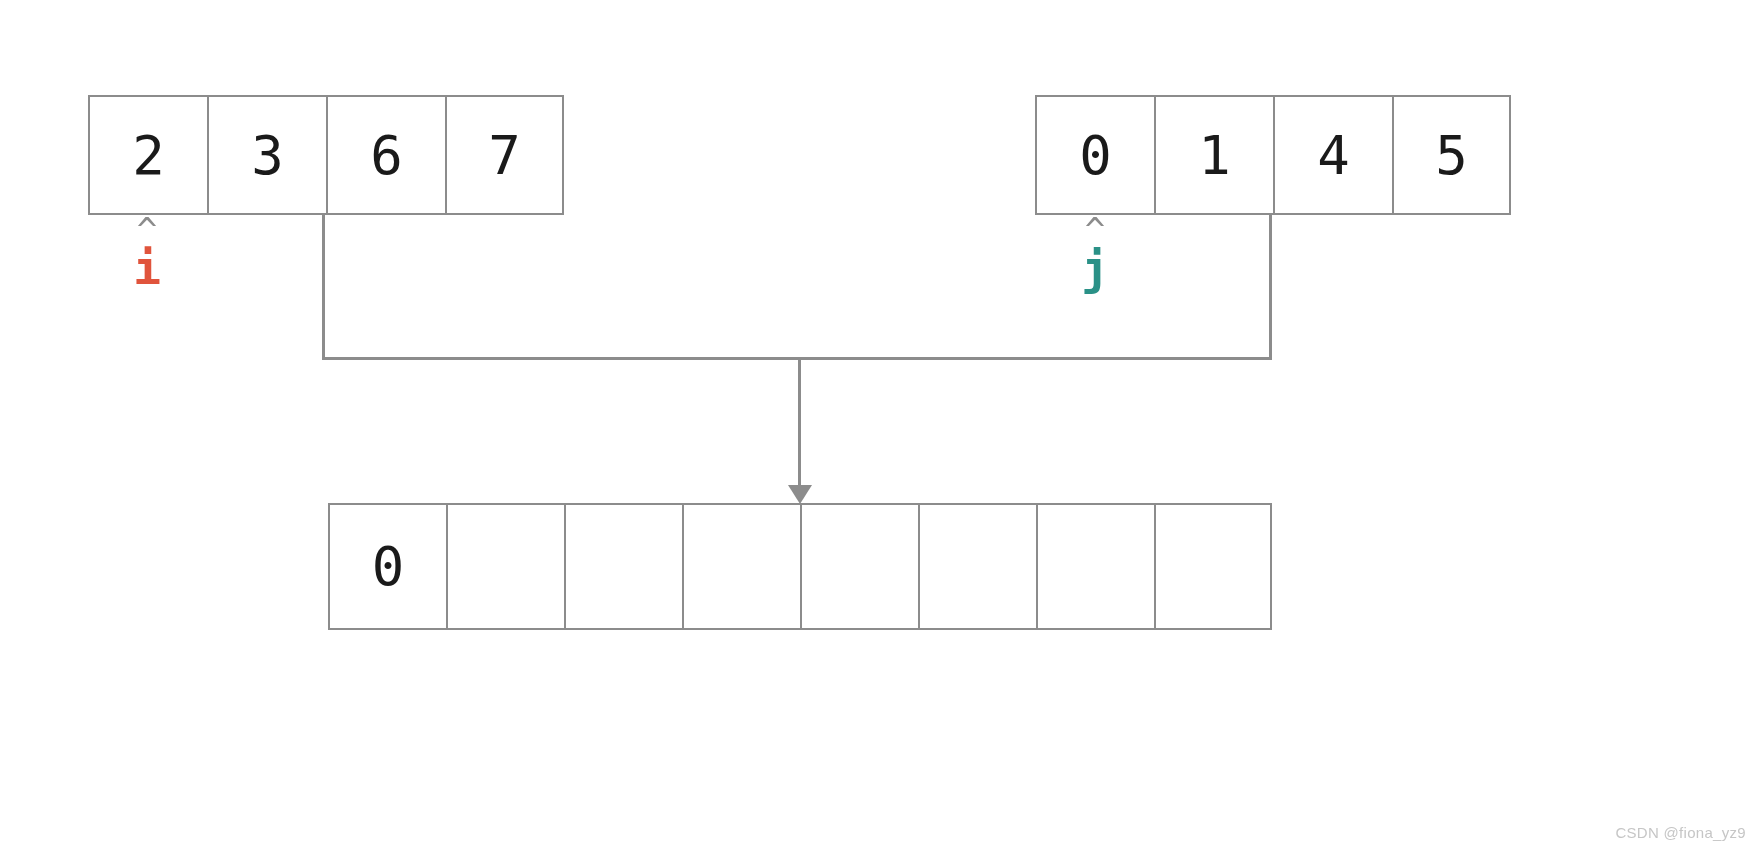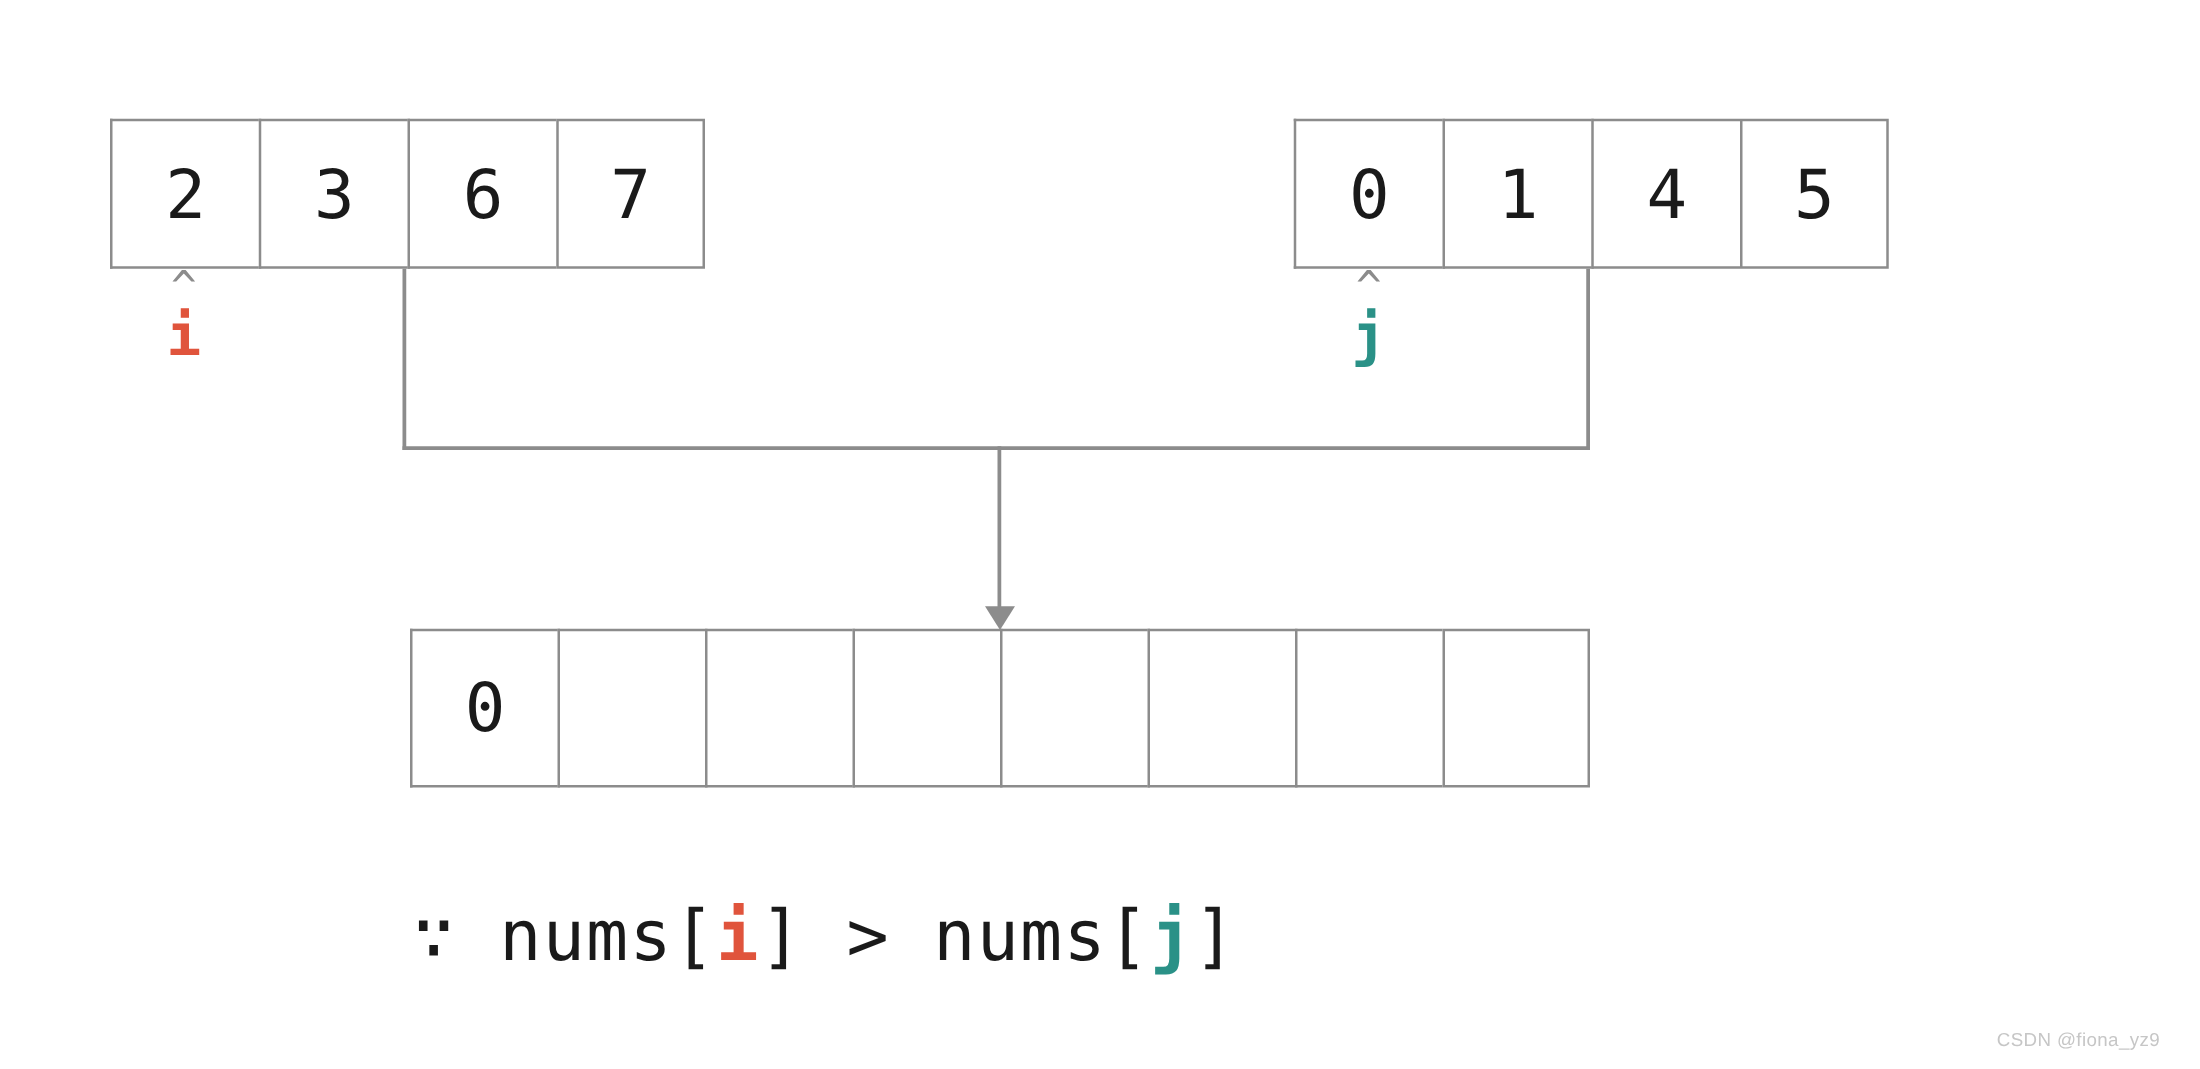--- a/index.html
+++ b/index.html
@@ -121,21 +121,21 @@
     color: #1a1a1a;
     white-space: pre;
     font-family: "DejaVu Sans Mono", "Liberation Mono", monospace;
   }
   #formula .var-i { color: #e0543c; font-weight: bold; }
   #formula .var-j { color: #2a9187; font-weight: bold; }
 
   
   #watermark {
     position: absolute;
-    right: 32px;
+    right: 14px;
     bottom: 14px;
     font-size: 15px;
     color: #c6c6c6;
     font-family: "Liberation Sans", sans-serif;
     letter-spacing: 0.3px;
   }
 </style>
 </head>
 <body>
 
@@ -171,17 +171,16 @@
     <div class="cell">0</div>
     <div class="cell"></div>
     <div class="cell"></div>
     <div class="cell"></div>
     <div class="cell"></div>
     <div class="cell"></div>
     <div class="cell"></div>
     <div class="cell"></div>
   </div>
 
-  <div id="formula"><span>∵</span><span> </span><span>nums[</span><span class="var-i">i</span><span>] &gt; nums[</span><span class="var-j">j</span><span>]</span></div>
 
   <div id="watermark">CSDN @fiona_yz9</div>
 
 </div>
 
 </body></html>

